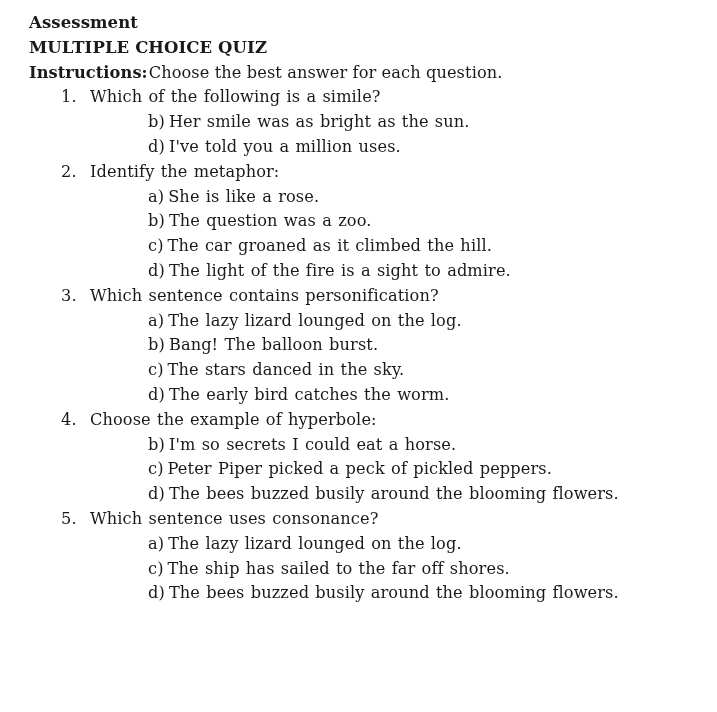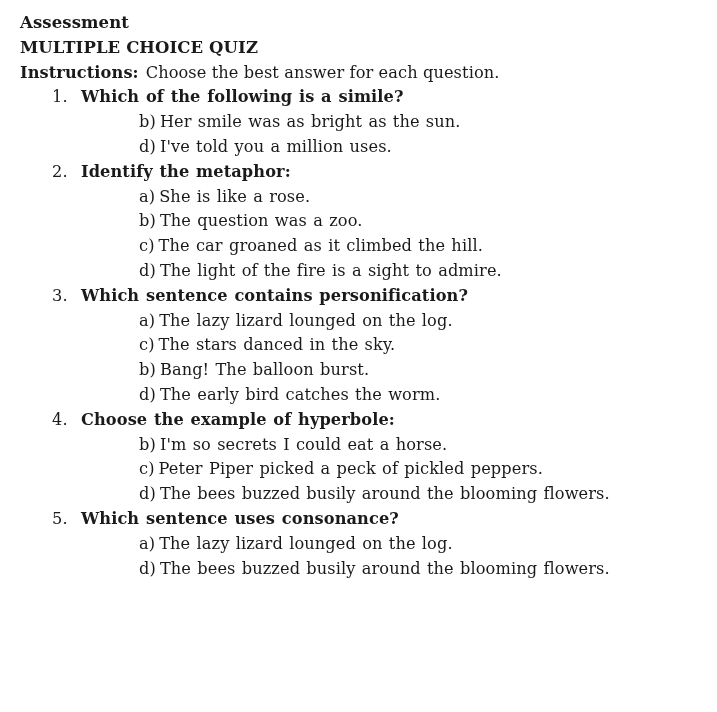--- a/index.html
+++ b/index.html
@@ -10,37 +10,37 @@
     body {
       width: 717px;
       height: 712px;
       overflow: hidden;
       position: relative;
       color: #1a1a1a;
       font-family: "DejaVu Serif", "Liberation Serif", serif;
     }
     .doc {
       position: absolute;
-      left: 20px;
+      left: 29px;
       top: 11px;
       width: 670px;
     }
     .line {
       height: 24.8px;
       line-height: 24.8px;
       font-size: 16.2px;
       white-space: nowrap;
       letter-spacing: 0.1px;
     }
     .bold { font-weight: bold; }
     .title { font-size: 16.5px; }
-    .instr-label { font-weight: bold; margin-right: 7px; }
+    .instr-label { font-weight: bold; margin-right: 1px; }
     .q-line { padding-left: 32px; }
     .q-num { display: inline-block; width: 29px; font-weight: normal; }
-    .q-text { font-weight: bold; word-spacing: 1px; text-align: right; }
+    .q-text { font-weight: normal; word-spacing: 1px; text-align: right; }
     .opt-line { padding-left: 119px; word-spacing: 1px; }
     .opt-letter { margin-right: 4px; }
   </style>
 </head>
 <body>
 
 <div class="doc">
   <div class="line bold title">Assessment</div>
   <div class="line bold title">MULTIPLE CHOICE QUIZ</div>
   <div class="line">
@@ -63,34 +63,35 @@
     <div class="line opt-line"><span class="opt-letter">b)</span><span>The question was a zoo.</span></div>
     <div class="line opt-line"><span class="opt-letter">c)</span><span>The car groaned as it climbed the hill.</span></div>
     <div class="line opt-line"><span class="opt-letter">d)</span><span>The light of the fire is a sight to admire.</span></div>
   </div>
 
   <div>
     <div class="line q-line">
       <span class="q-num">3.</span><span class="q-text">Which sentence contains personification?</span>
     </div>
     <div class="line opt-line"><span class="opt-letter">a)</span><span>The lazy lizard lounged on the log.</span></div>
+    <div class="line opt-line"><span class="opt-letter">b)</span><span>Bang! The balloon burst.</span></div>
     <div class="line opt-line"><span class="opt-letter">c)</span><span>The stars danced in the sky.</span></div>
-    <div class="line opt-line"><span class="opt-letter">b)</span><span>Bang! The balloon burst.</span></div>
     <div class="line opt-line"><span class="opt-letter">d)</span><span>The early bird catches the worm.</span></div>
   </div>
 
   <div>
     <div class="line q-line">
       <span class="q-num">4.</span><span class="q-text">Choose the example of hyperbole:</span>
     </div>
     <div class="line opt-line"><span class="opt-letter">b)</span><span>I'm so secrets I could eat a horse.</span></div>
     <div class="line opt-line"><span class="opt-letter">c)</span><span>Peter Piper picked a peck of pickled peppers.</span></div>
     <div class="line opt-line"><span class="opt-letter">d)</span><span>The bees buzzed busily around the blooming flowers.</span></div>
   </div>
 
   <div>
     <div class="line q-line">
       <span class="q-num">5.</span><span class="q-text">Which sentence uses consonance?</span>
     </div>
     <div class="line opt-line"><span class="opt-letter">a)</span><span>The lazy lizard lounged on the log.</span></div>
+    <div class="line opt-line"><span class="opt-letter">c)</span><span>The ship has sailed to the far off shores.</span></div>
     <div class="line opt-line"><span class="opt-letter">d)</span><span>The bees buzzed busily around the blooming flowers.</span></div>
   </div>
 </div>
 
 </body></html>

